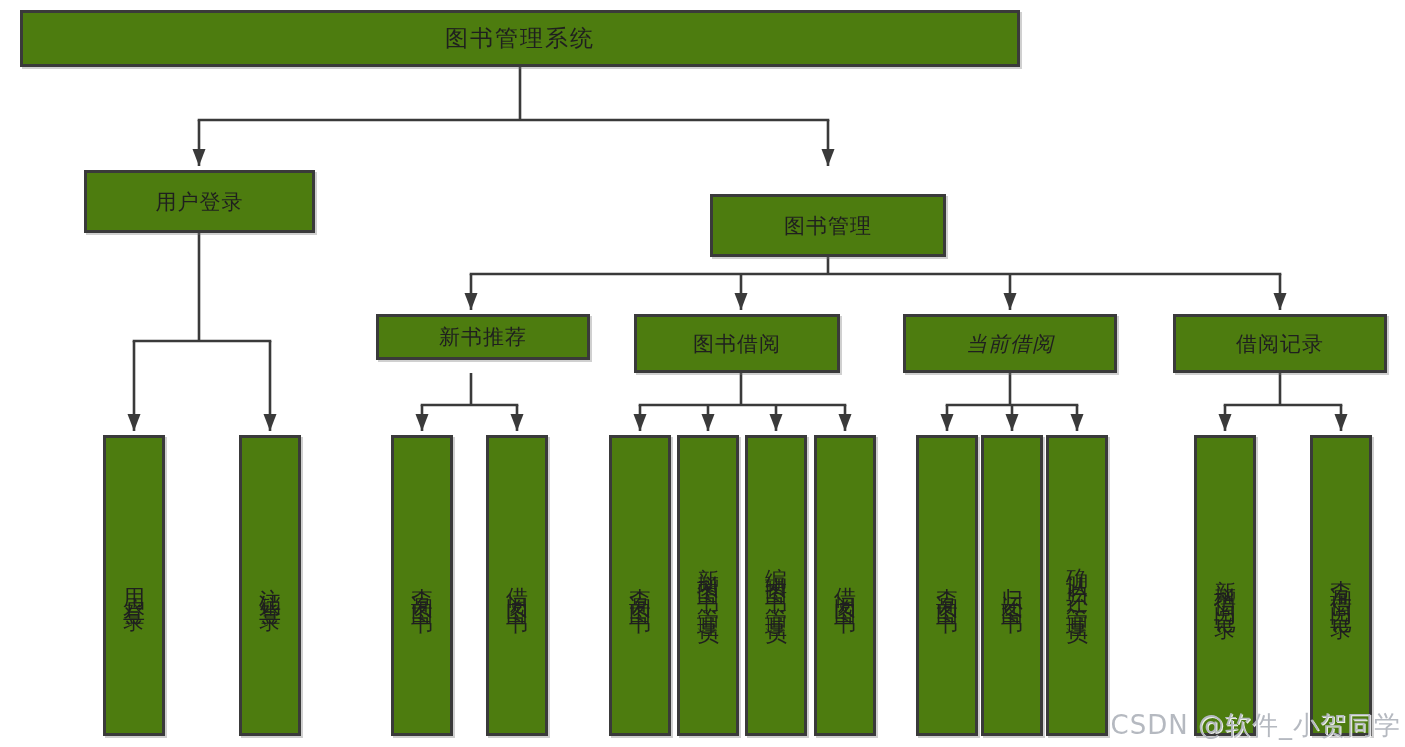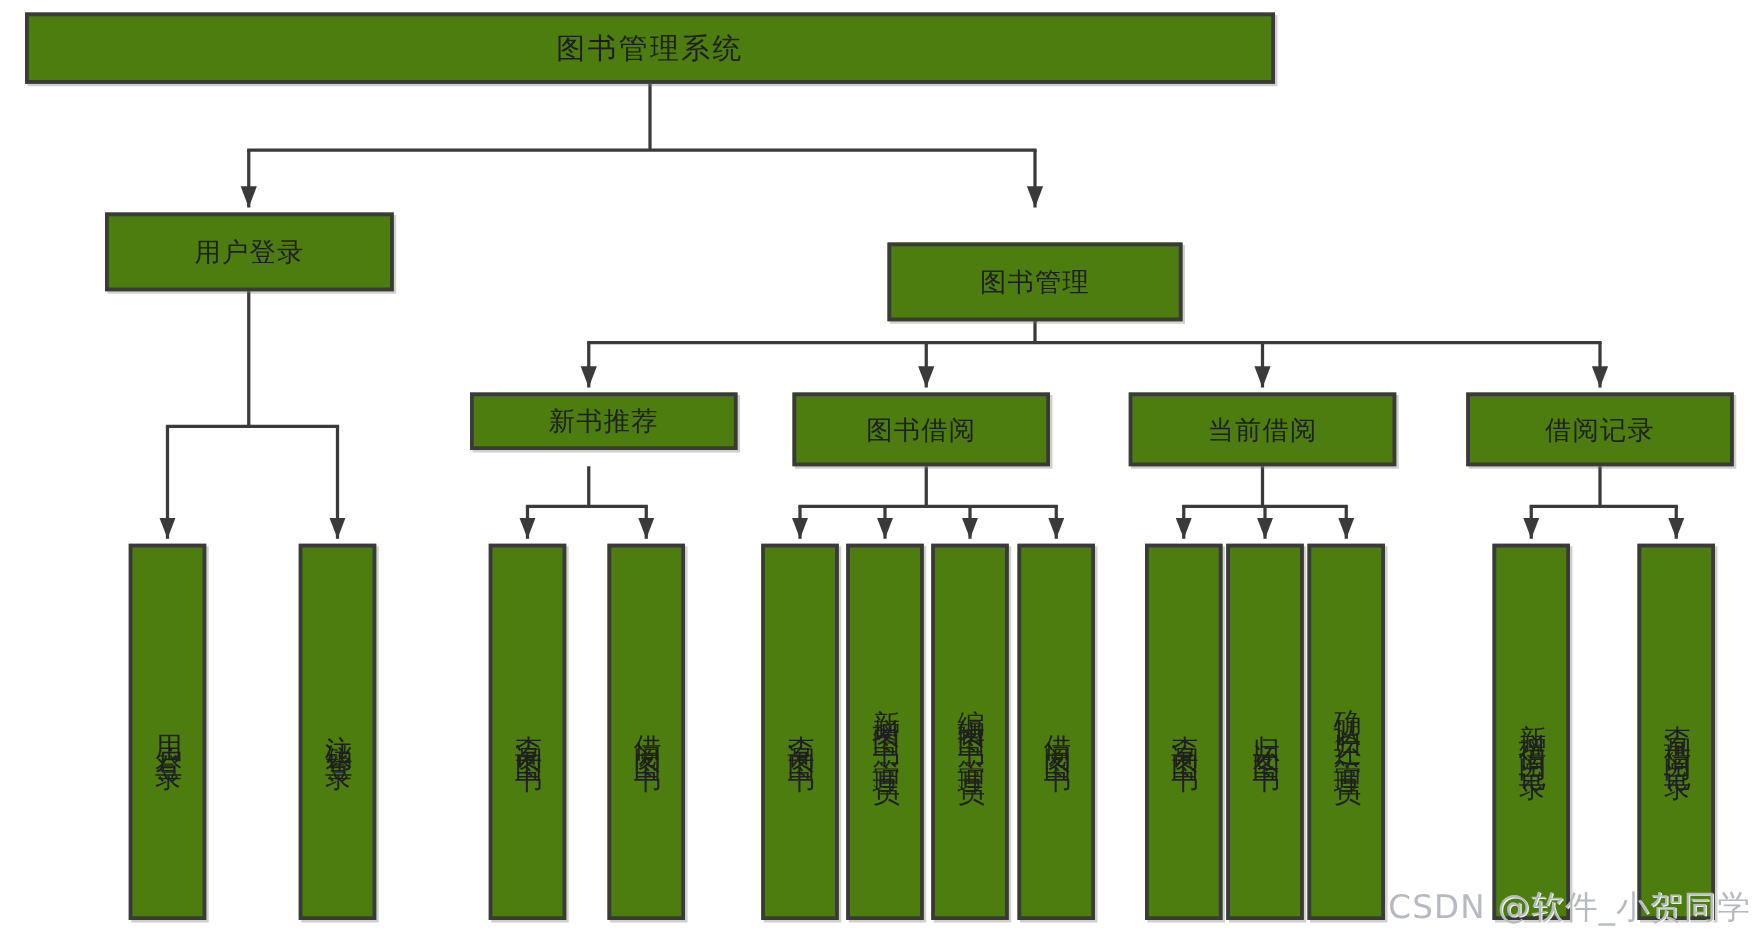--- a/index.html
+++ b/index.html
@@ -129,21 +129,21 @@
   <div class="box h-box" style="left:710px; top:170px; width:236px; height:63px;margin-top:24px;">
     <span>图书管理</span>
   </div>
 
   <div class="box h-box" style="left:376px; top:314px; width:214px; height:46px;">
     <span>新书推荐</span>
   </div>
   <div class="box h-box" style="left:634px; top:314px; width:206px; height:59px;">
     <span>图书借阅</span>
   </div>
-  <div class="box h-box" style="left:903px; top:314px; width:214px; height:59px;">
+  <div class="box h-box" style="left:903px; top:314px; width:214px; height:59px;font-style:italic;">
     <span>当前借阅</span>
   </div>
   <div class="box h-box" style="left:1173px; top:314px; width:214px; height:59px;">
     <span>借阅记录</span>
   </div>
 
   <div class="box v-box" style="left:103px; top:435px; width:62px; height:301px;">
     <span>用户登录</span>
   </div>
   <div class="box v-box" style="left:239px; top:435px; width:62px; height:301px;">

